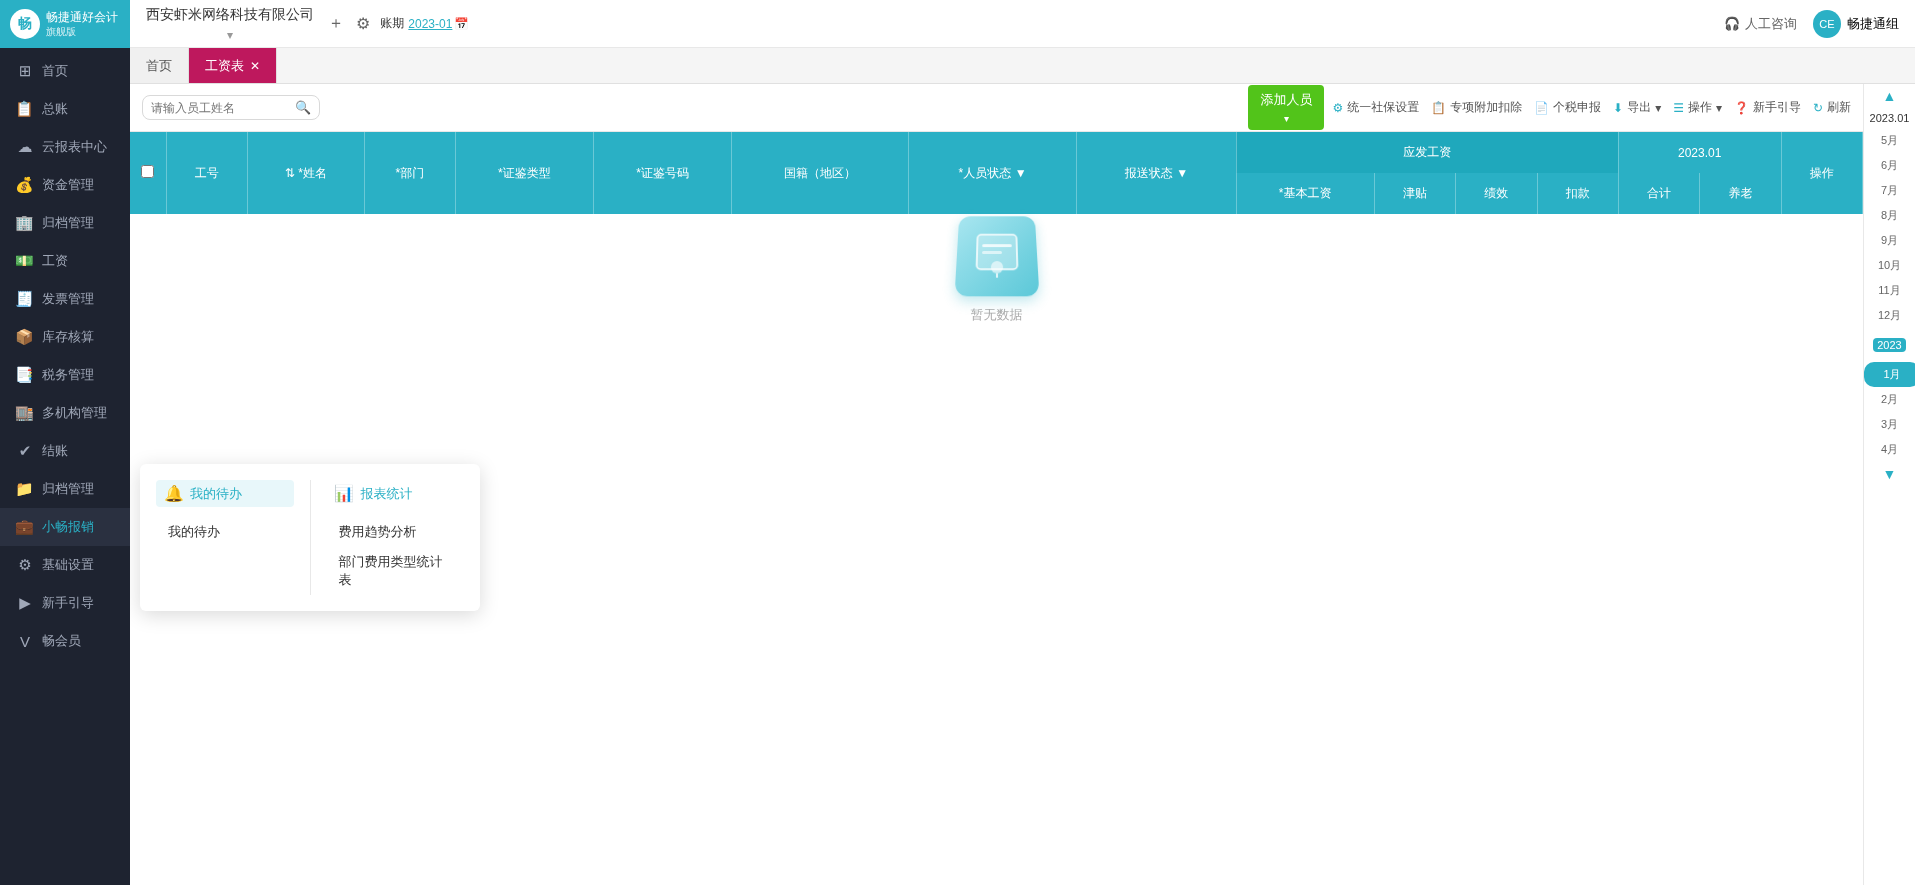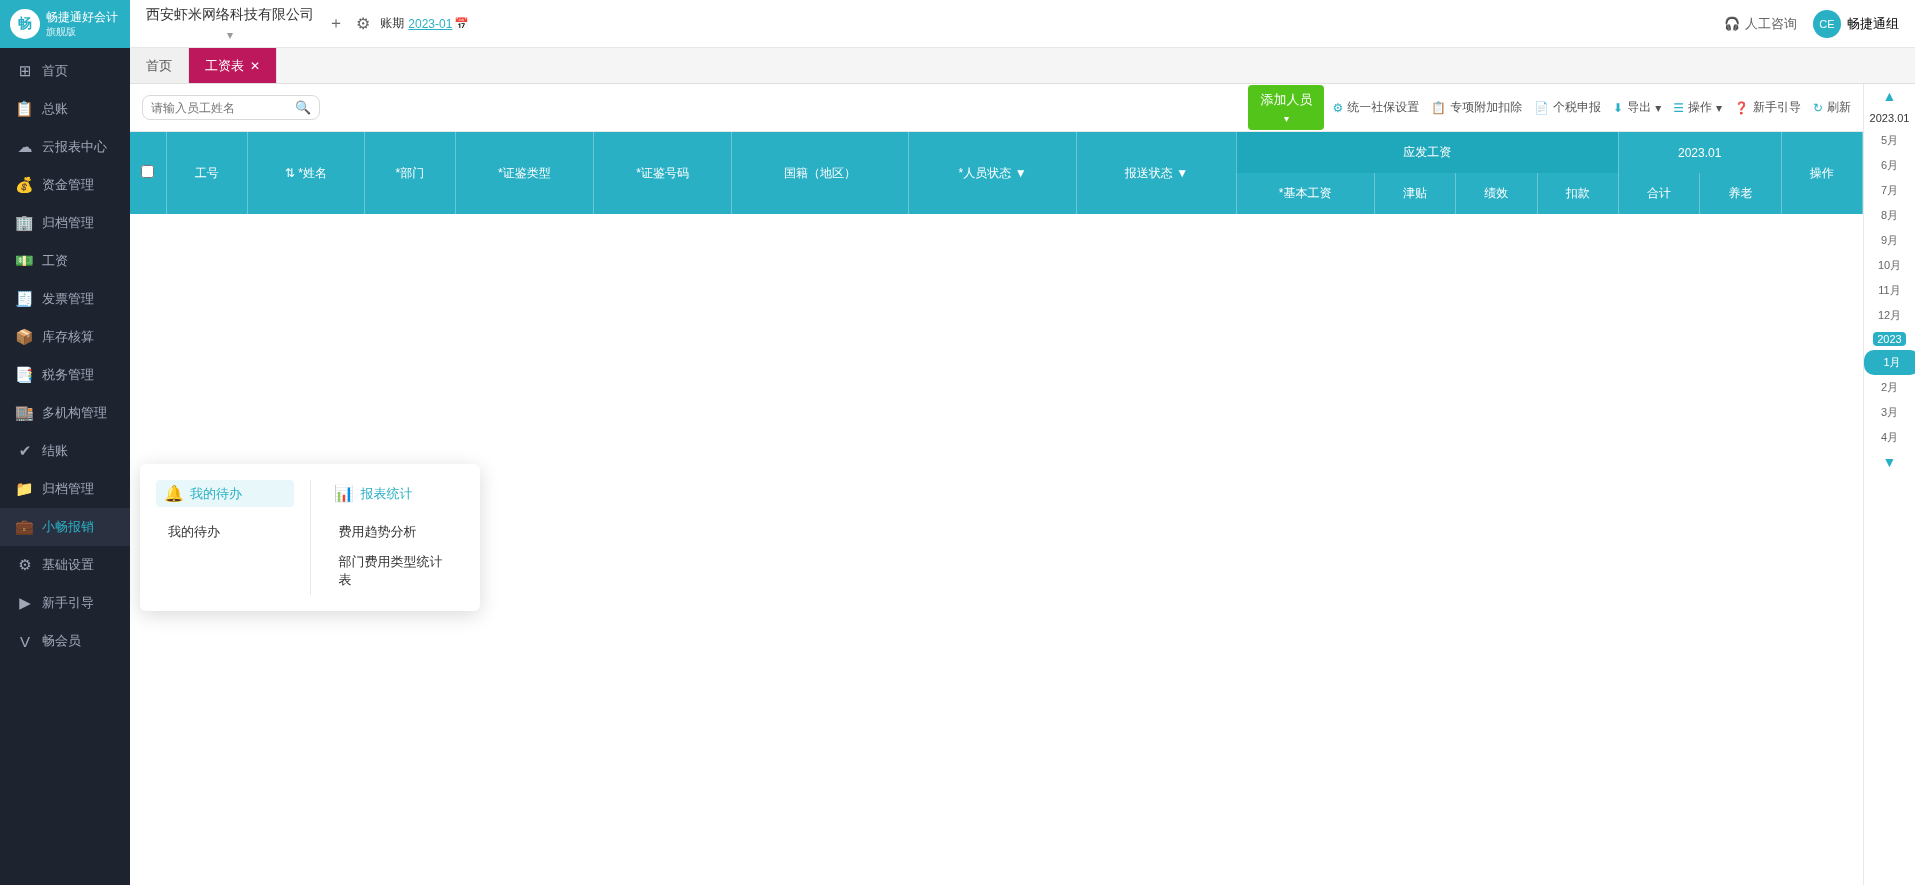--- a/index.html
+++ b/index.html
@@ -209,21 +209,21 @@
       cursor: pointer;
       color: #2ab0c5;
       font-size: 14px;
     }
     .year-badge {
       background: #2ab0c5;
       color: white;
       border-radius: 4px;
       padding: 1px 4px;
       font-size: 11px;
-      margin: 4px 4px;
+      margin: 10px 4px;
     }
     .popup-menu {
       position: absolute;
       left: 10px;
       top: 380px;
       background: white;
       border-radius: 6px;
       box-shadow: 0 4px 20px rgba(0,0,0,0.15);
       padding: 16px;
       width: 340px;
@@ -444,20 +444,32 @@
               <th>绩效</th>
               <th>扣款</th>
               <th>合计</th>
               <th>养老</th>
             </tr>
           </thead>
           <tbody>
           </tbody>
         </table>
 
+        <div class="empty-state">
+          <div class="empty-icon">
+            <svg width="50" height="50" viewBox="0 0 50 50" fill="none">
+              <rect x="5" y="5" width="40" height="35" rx="4" fill="rgba(255,255,255,0.3)" stroke="white" stroke-width="1.5"></rect>
+              <rect x="10" y="15" width="30" height="3" rx="1.5" fill="white" opacity="0.8"></rect>
+              <rect x="10" y="22" width="20" height="3" rx="1.5" fill="white" opacity="0.6"></rect>
+              <circle cx="25" cy="38" r="6" fill="white" opacity="0.6"></circle>
+              <line x1="25" y1="44" x2="25" y2="48" stroke="white" stroke-width="1.5"></line>
+            </svg>
+          </div>
+          <span>暂无数据</span>
+        </div>
       </div>
     </div>
 
     <div class="timeline-panel">
       <div class="timeline-nav">▲</div>
       <div class="timeline-year-label">2023.01</div>
       <div class="timeline-month">5月</div>
       <div class="timeline-month">6月</div>
       <div class="timeline-month">7月</div>
       <div class="timeline-month">8月</div>

